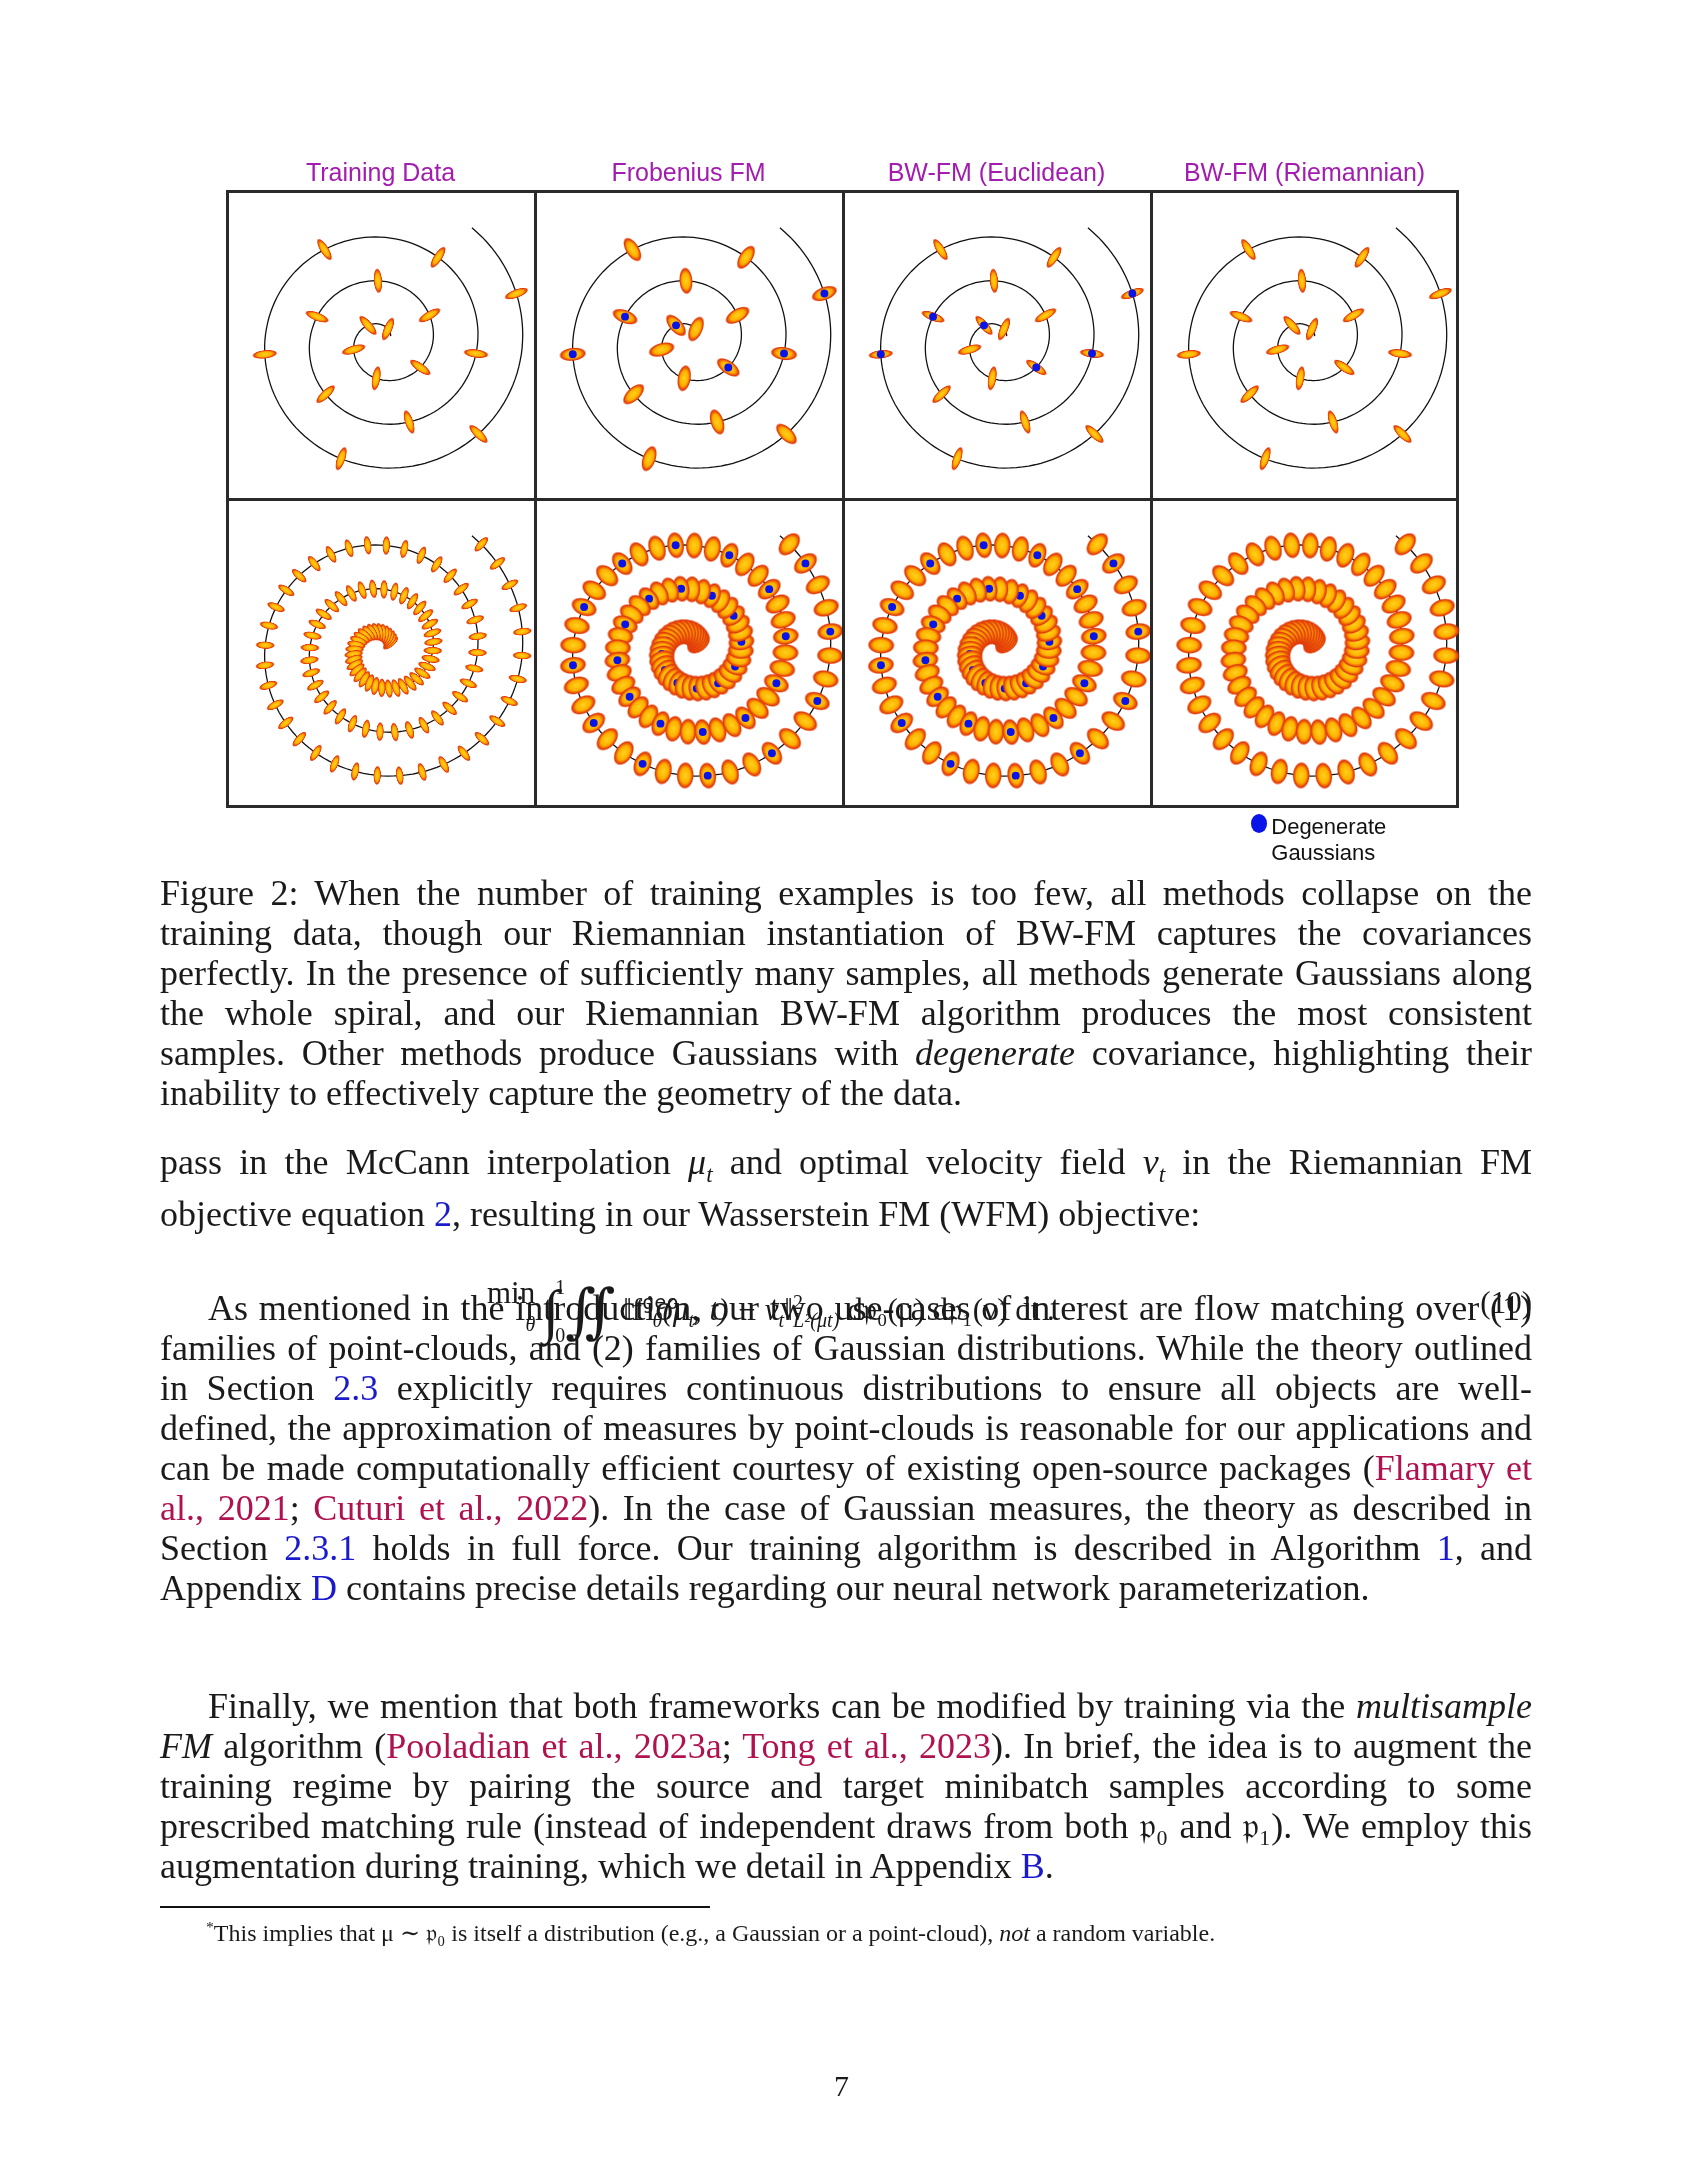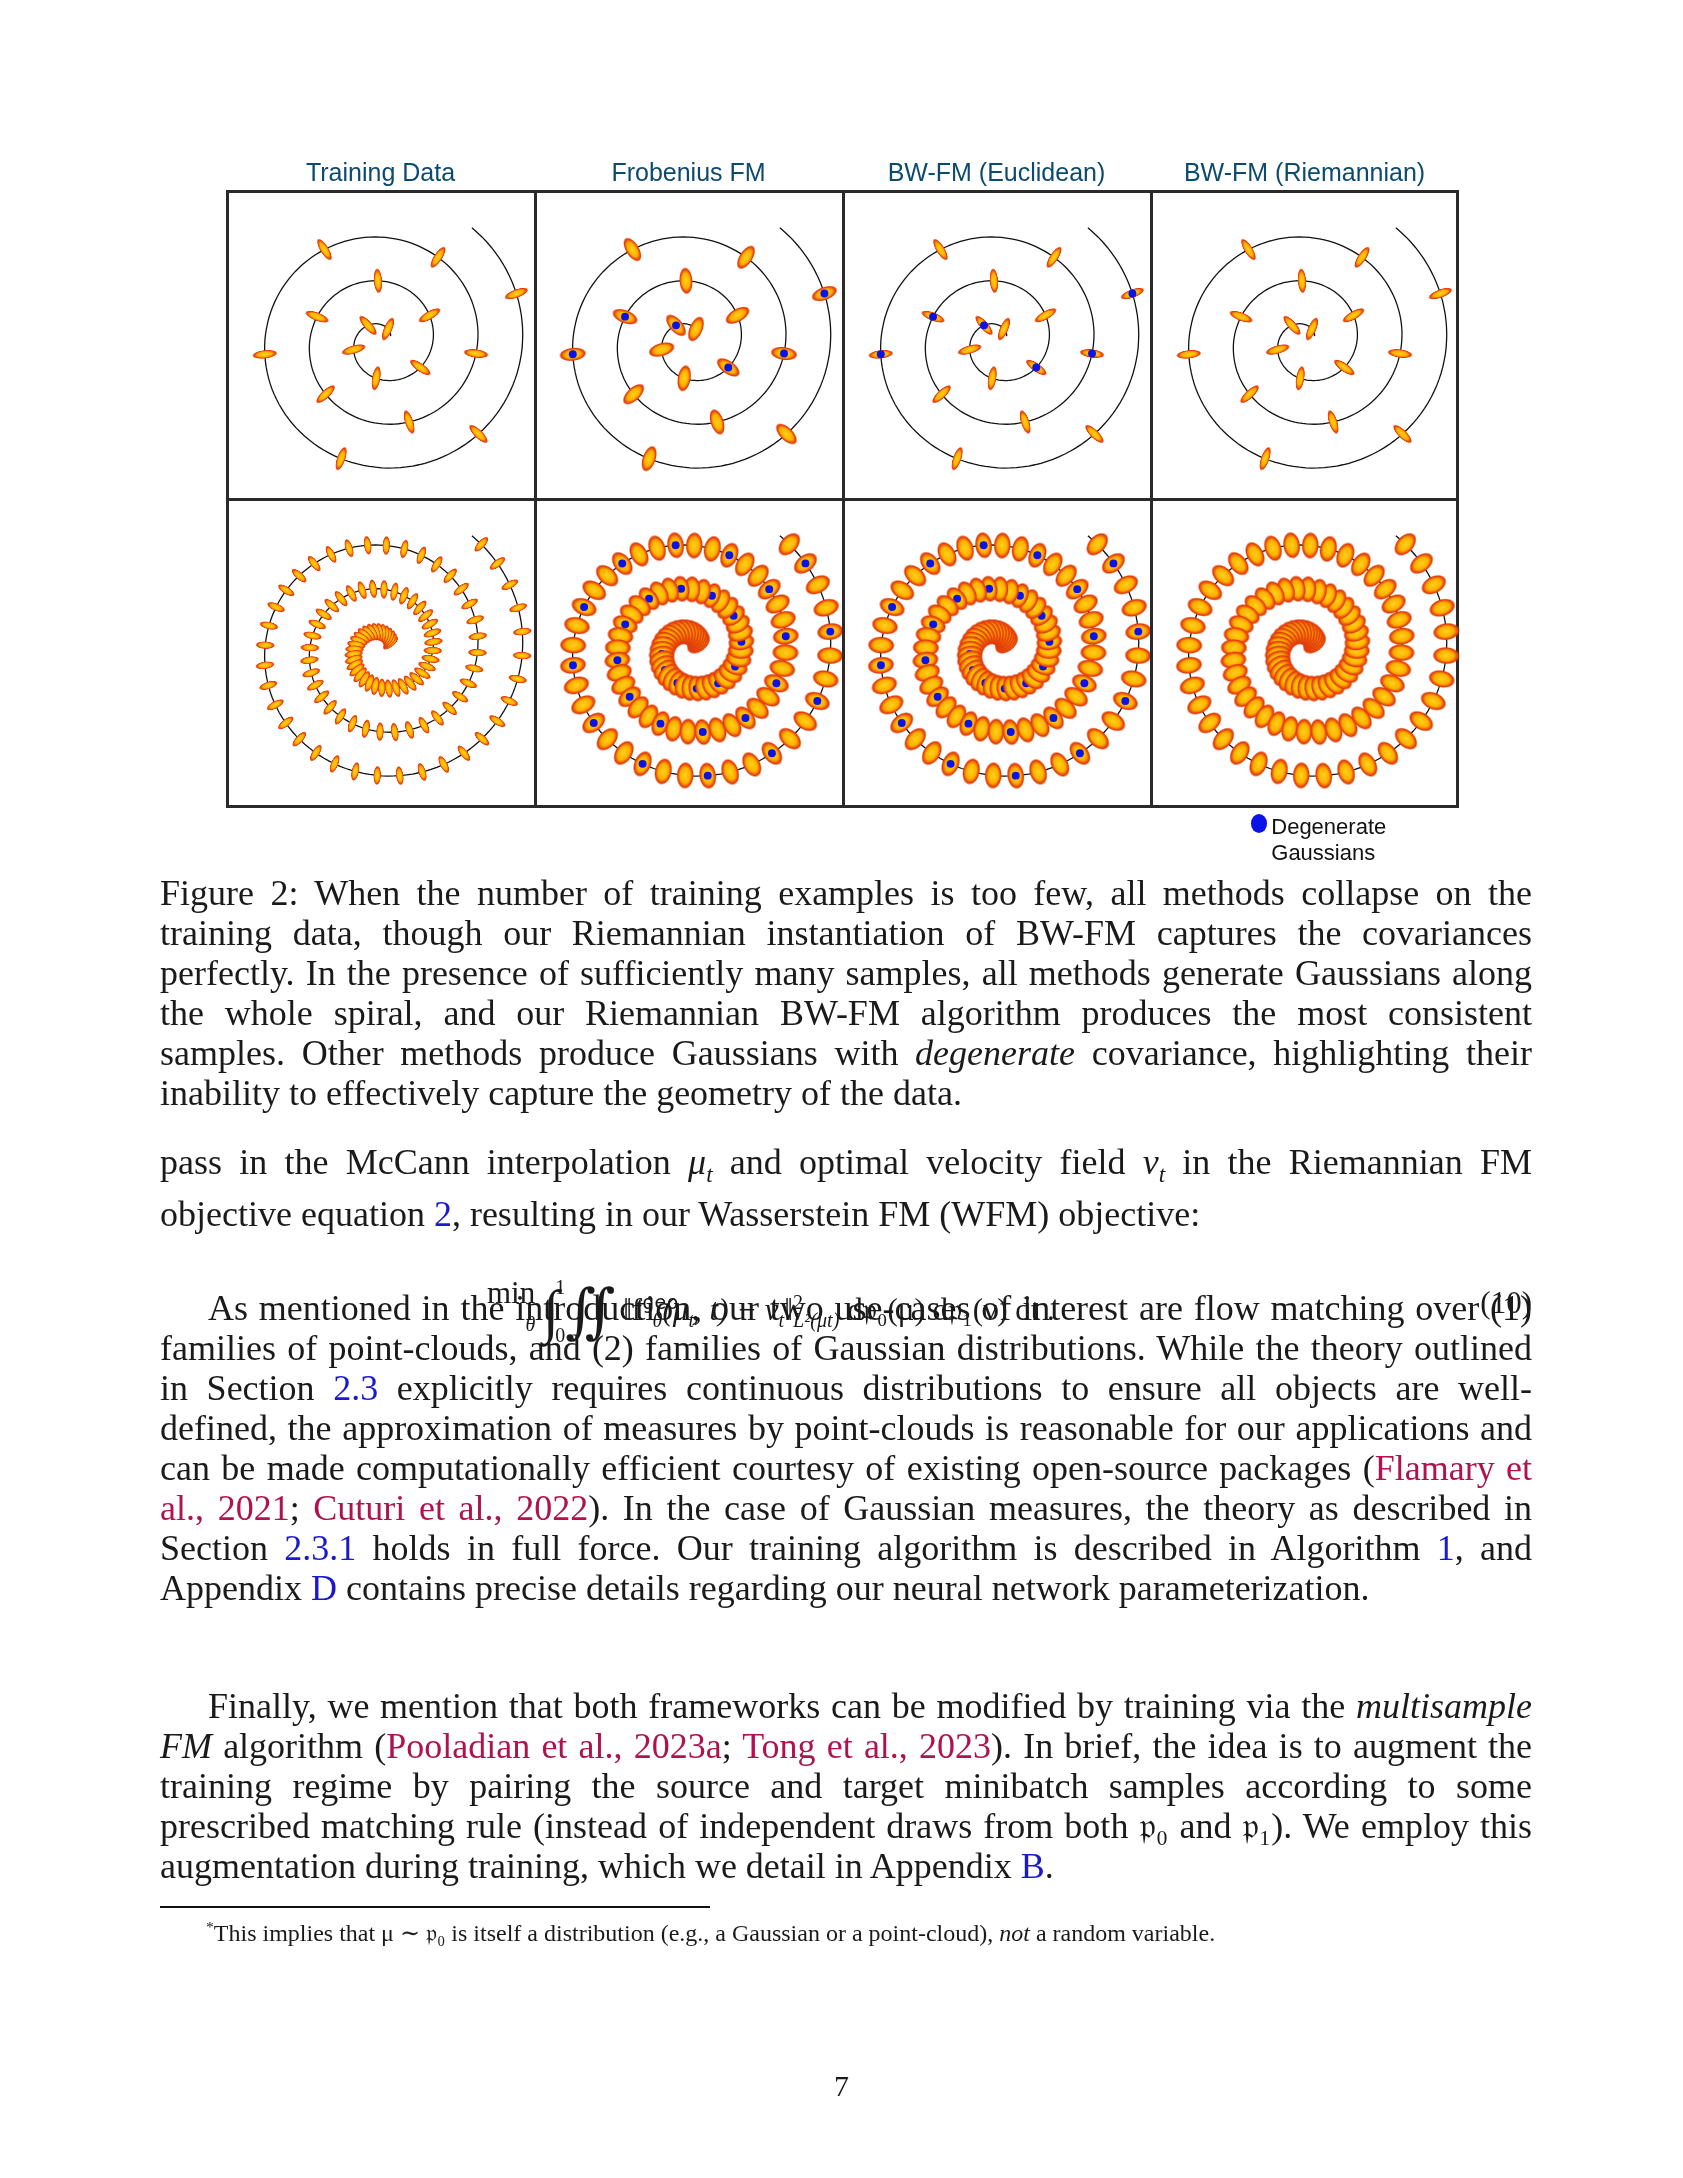--- a/index.html
+++ b/index.html
@@ -1,21 +1,21 @@
 <!DOCTYPE html>
 <html><head>
 <meta charset="utf-8">
 <style>
   html, body { margin: 0; padding: 0; background: #ffffff; }
   body { width: 1683px; height: 2178px; position: relative; overflow: hidden;
          font-family: "Liberation Serif", "DejaVu Serif", serif; color: #1a1a1a; }
   .figure { position: absolute; left: 226px; top: 156px; width: 1238px; }
   .titles { position: absolute; left: 0; top: 0; width: 1238px; height: 32px; }
   .col-title { position: absolute; top: 2px; width: 309px; text-align: center;
-               font-family: "Liberation Sans", "DejaVu Sans", sans-serif; font-size: 25px; color: #0c4a6e; }
+               font-family: "Liberation Sans", "DejaVu Sans", sans-serif; font-size: 25px; color: #a21caf; }
   .grid { position: absolute; left: 0; top: 34px; width: 1233px; height: 618px;
           border: 3px solid #2a2a2a; box-sizing: border-box; }
   .panel { position: absolute; width: 308px; height: 308px; box-sizing: border-box; }
   .panel svg { width: 100%; height: 100%; display: block; }
   .vline { position: absolute; top: 0; width: 3px; height: 100%; background: #2a2a2a; }
   .hline { position: absolute; left: 0; height: 3px; width: 100%; background: #2a2a2a; }
   .legend { position: absolute; left: 1025px; top: 658px; display: flex; align-items: flex-start;
             font-family: "Liberation Sans", "DejaVu Sans", sans-serif; font-size: 22px; color: #111; }
   .legend-dot { width: 19px; height: 19px; border-radius: 50%; background: #0a14e8; margin-right: 4px; }
 

